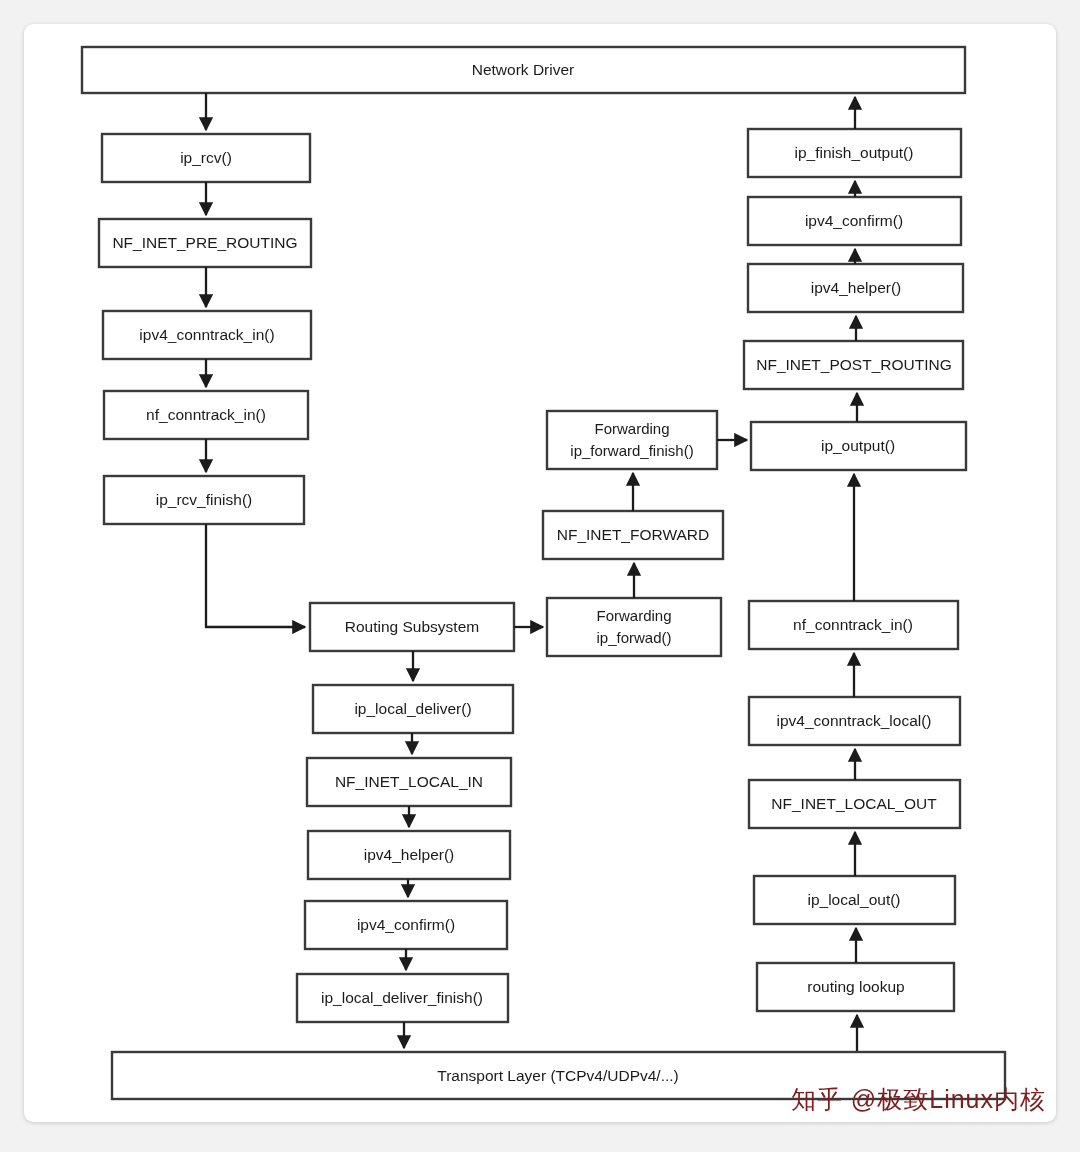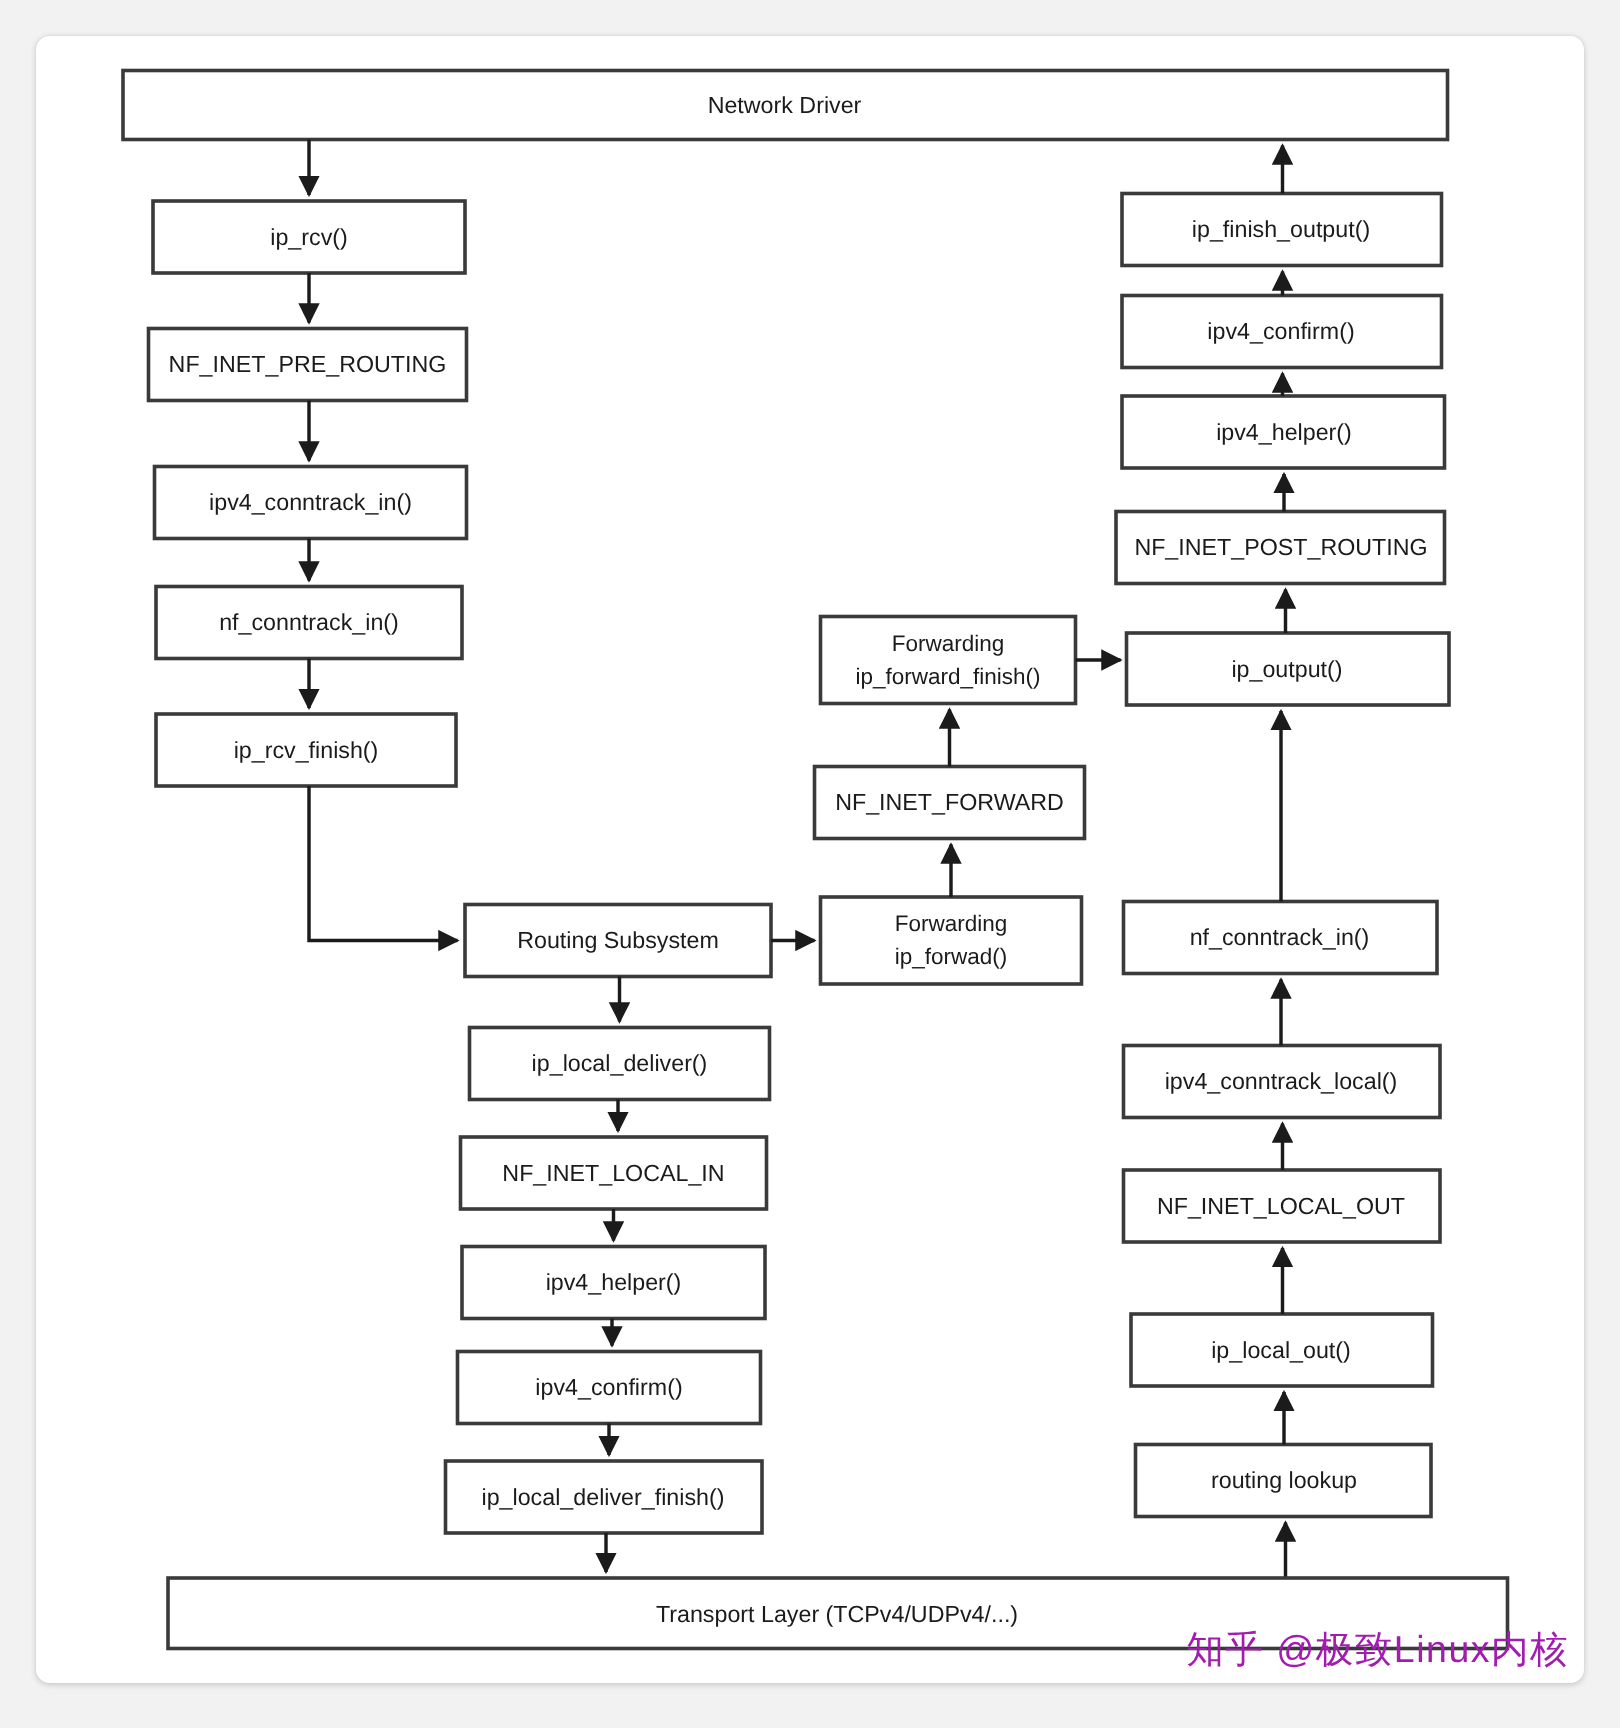--- a/index.html
+++ b/index.html
@@ -56,21 +56,21 @@
     stroke: #1b1b1b;
     stroke-width: 2.3;
     fill: none;
   }
   .watermark {
     position: absolute;
     right: 34px;
     bottom: 36px;
     font-family: "Liberation Sans", sans-serif;
     font-size: 25px;
-    color: #a21caf;
+    color: #7f1d1d;
     letter-spacing: 1px;
     white-space: nowrap;
     user-select: none;
   }
 </style>
 </head>
 <body>
 
 <div id="page">
   <div id="card"></div>

